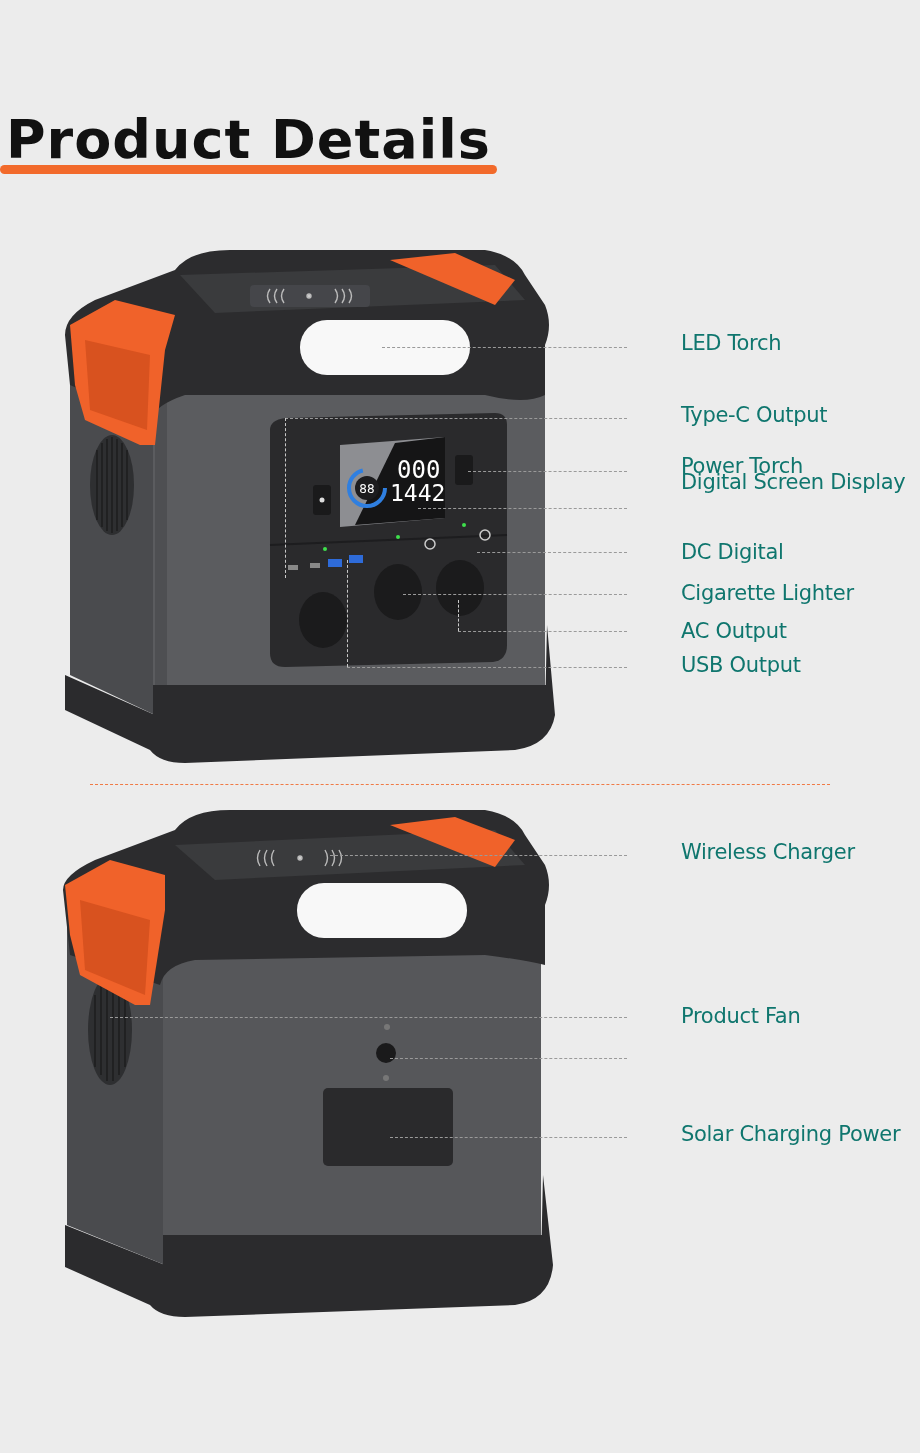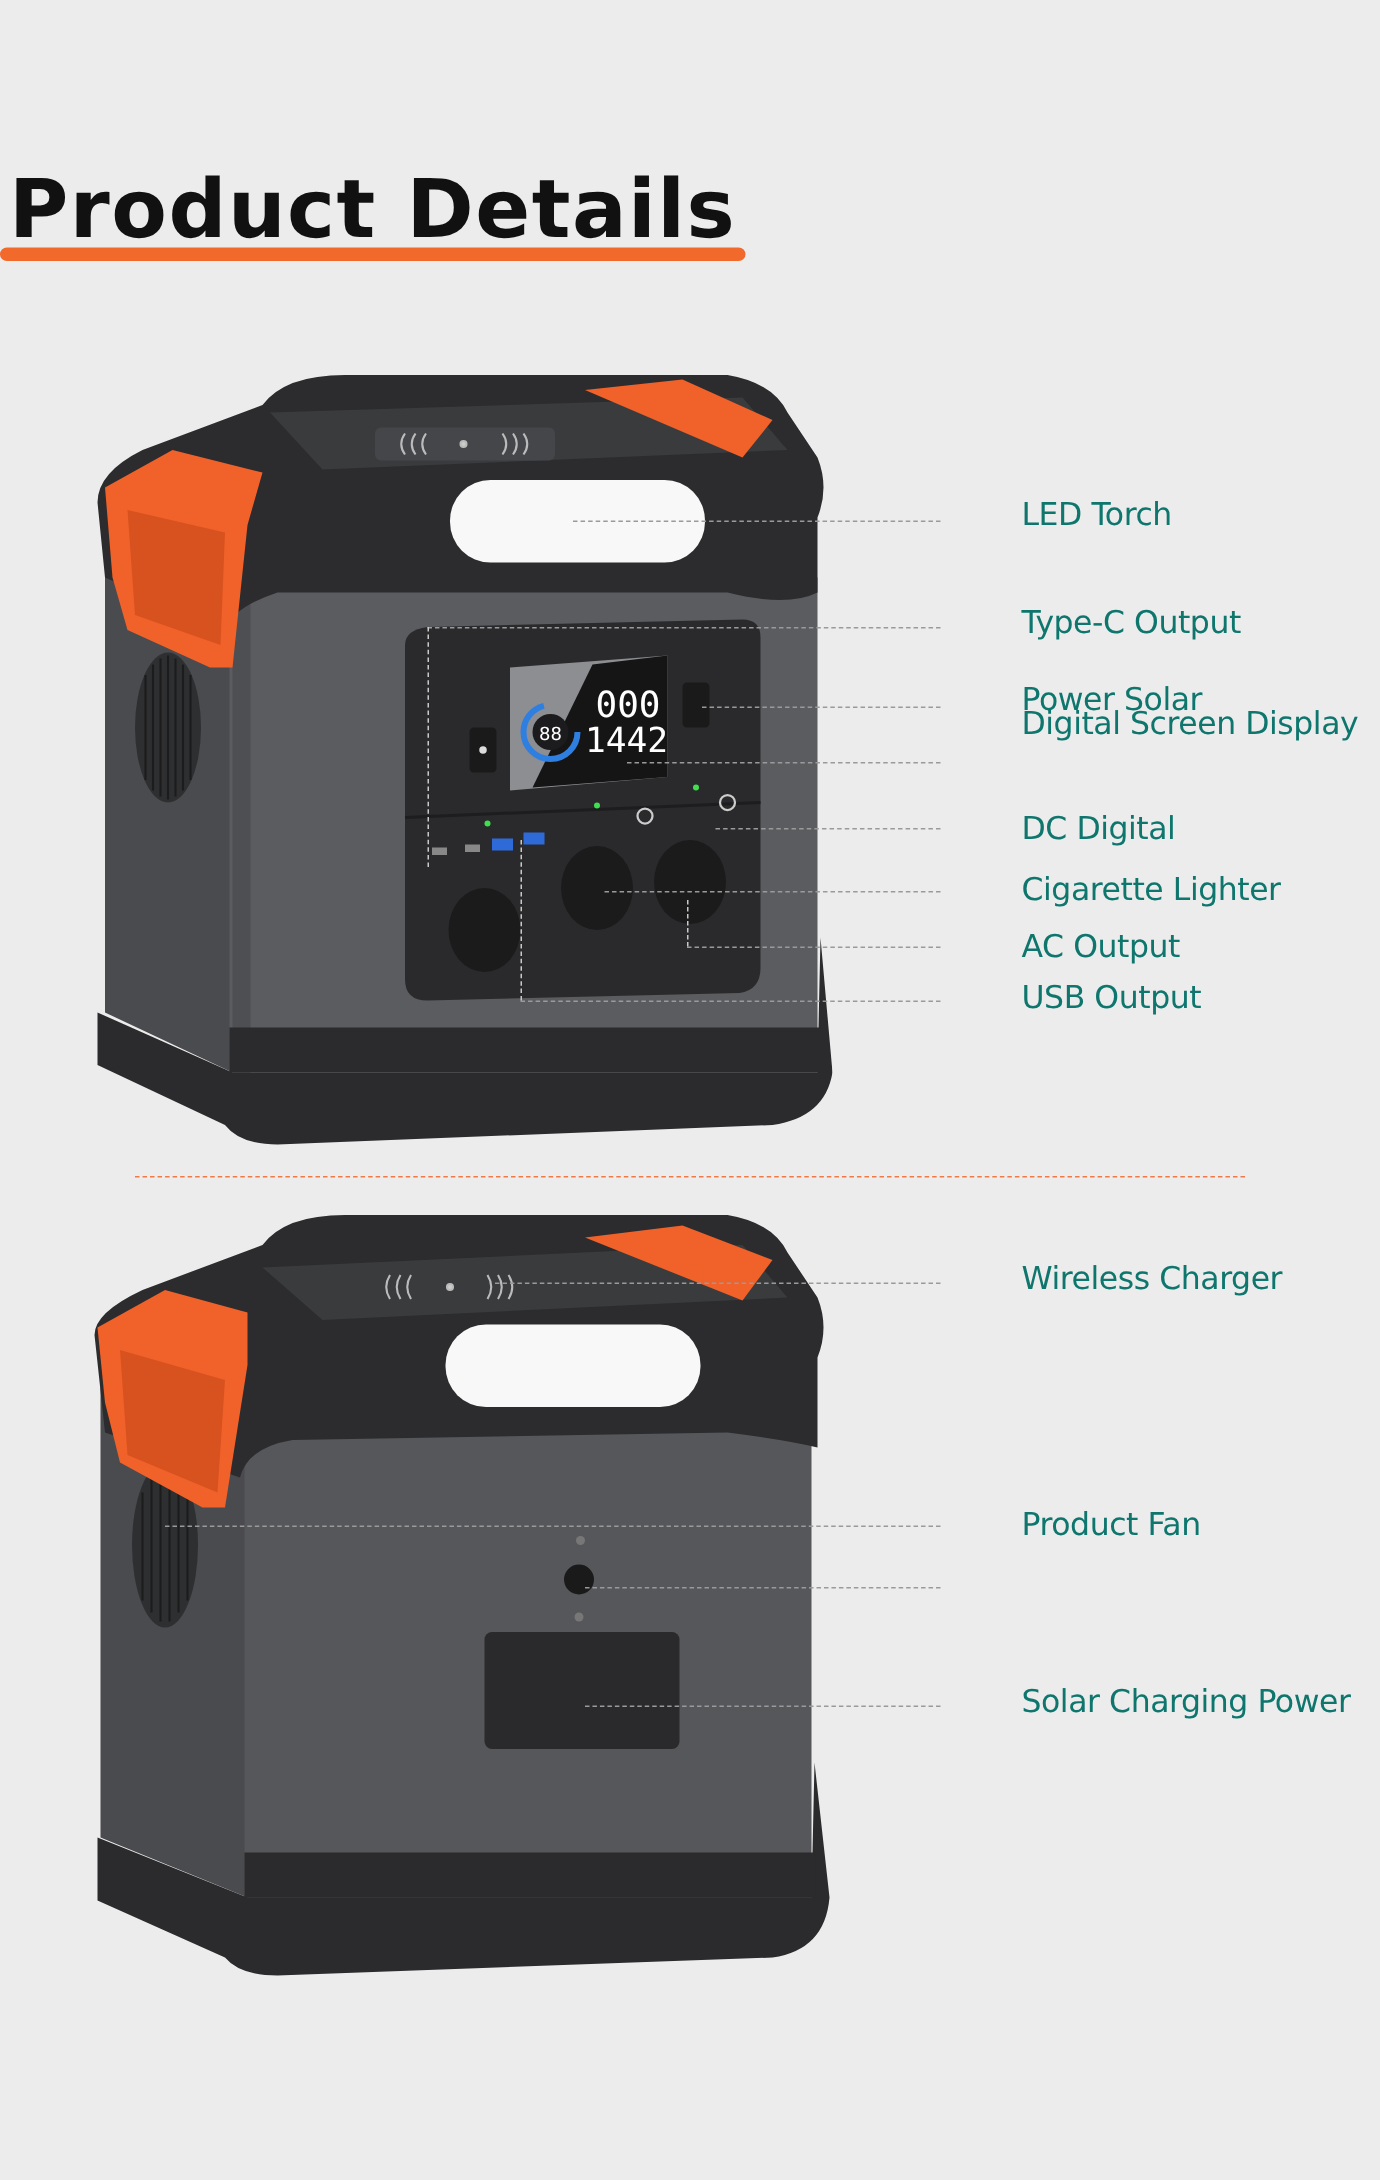--- a/index.html
+++ b/index.html
@@ -109,21 +109,21 @@
 <div class="leader" style="left:418px;top:508px;width:209px"></div>
 <div class="leader" style="left:477px;top:552px;width:150px"></div>
 <div class="leader" style="left:403px;top:594px;width:224px"></div>
 <div class="leader" style="left:458px;top:631px;width:169px"></div>
 <div class="vleader" style="left:458px;top:600px;height:31px"></div>
 <div class="leader" style="left:347px;top:667px;width:280px"></div>
 <div class="vleader" style="left:347px;top:560px;height:107px"></div>
 
 <div class="label" style="top:329px">LED Torch</div>
 <div class="label" style="top:401px">Type-C Output</div>
-<div class="label" style="top:452px">Power Solar</div>
+<div class="label" style="top:452px">Power Torch</div>
 <div class="label" style="top:468px">Digital Screen Display</div>
 <div class="label" style="top:538px">DC Digital</div>
 <div class="label" style="top:579px">Cigarette Lighter</div>
 <div class="label" style="top:617px">AC Output</div>
 <div class="label" style="top:651px">USB Output</div>
 
 <div class="divider"></div>
 
 <svg class="product" style="left:55px;top:805px" width="500" height="515" viewBox="0 0 500 515">
   <polygon points="12,120 110,150 110,460 12,420" fill="#4a4b4e"></polygon>

